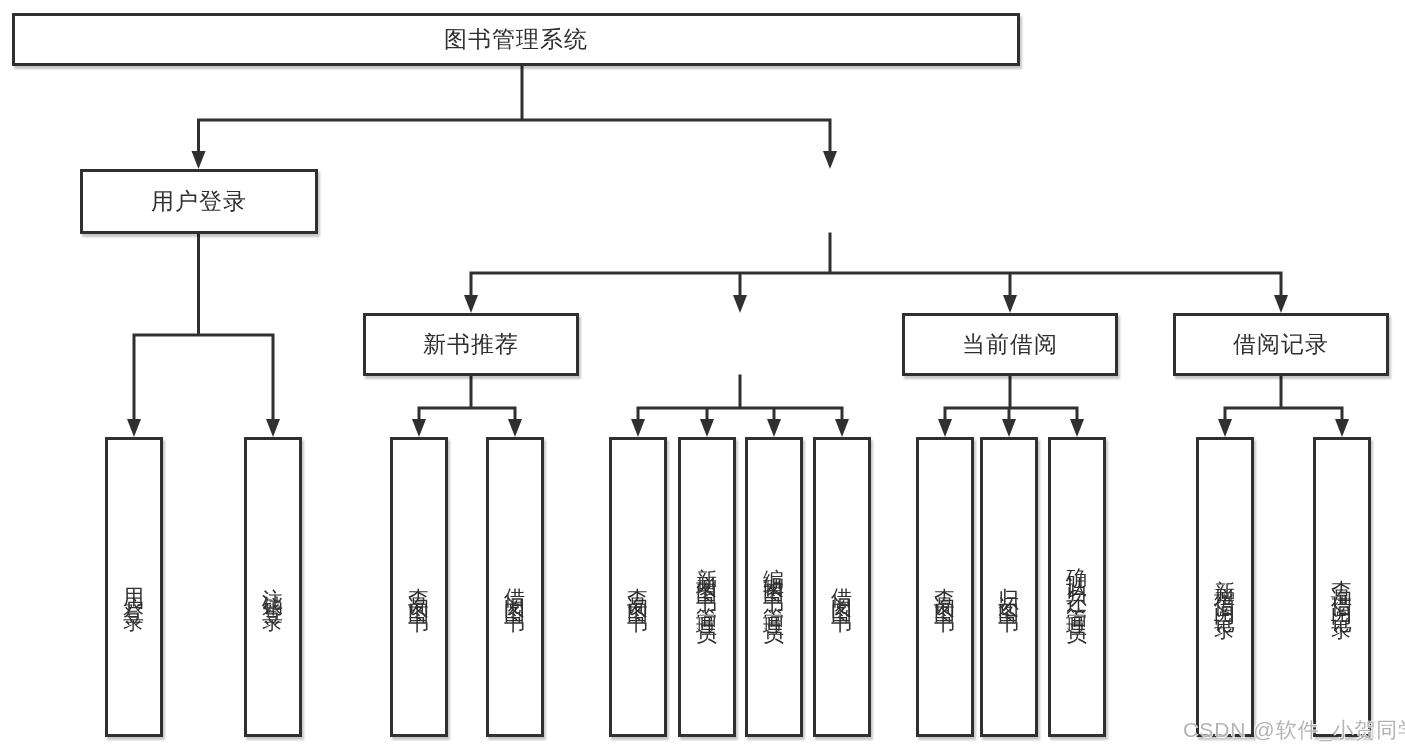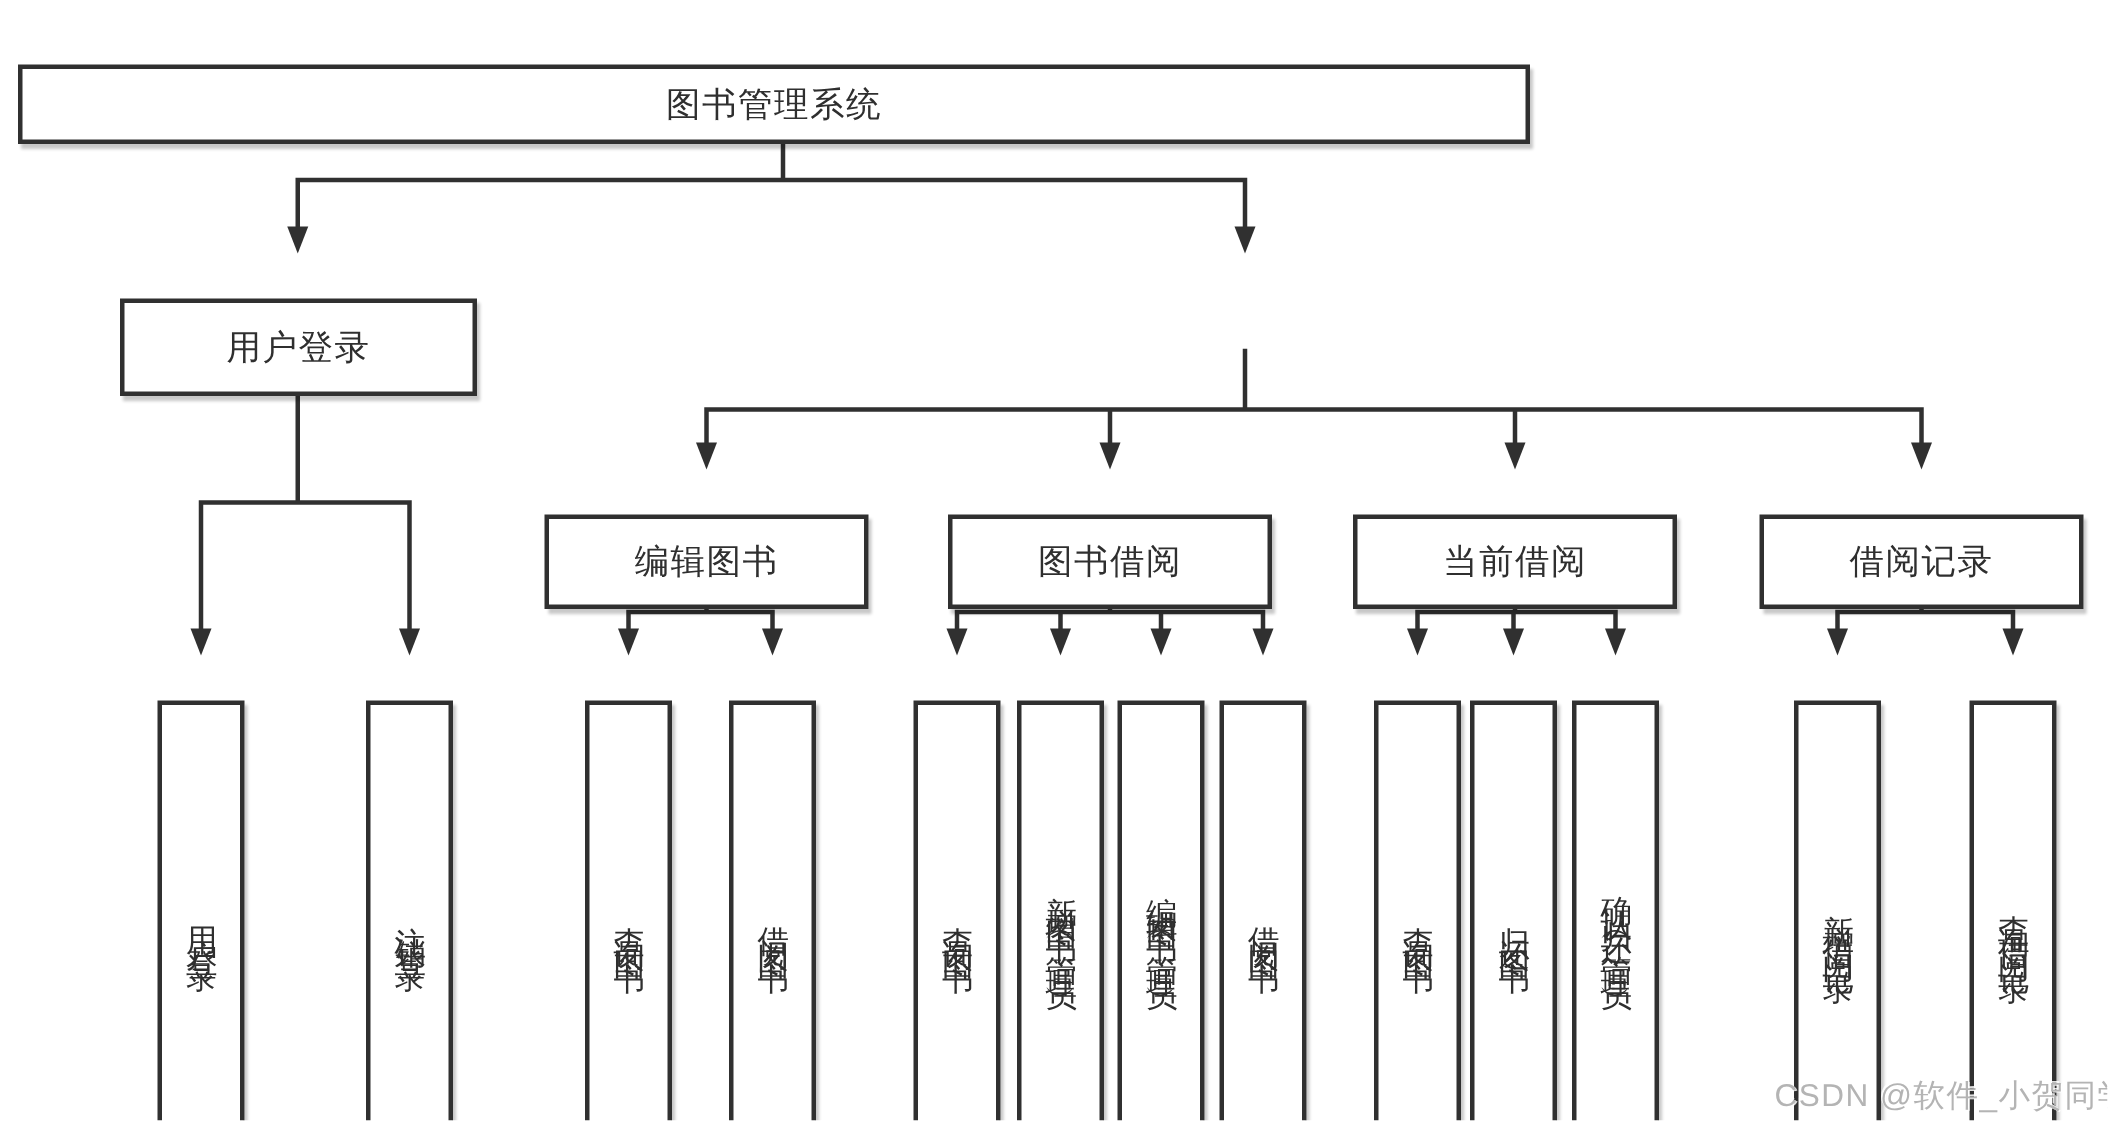--- a/index.html
+++ b/index.html
@@ -28,21 +28,20 @@
     border: 3px solid #303030;
     background: #ffffff;
     display: flex;
     align-items: center;
     justify-content: center;
     color: #2f2f2f;
     font-size: 23px;
     letter-spacing: 1px;
     z-index: 2;
     box-shadow: 2px 3px 2px rgba(0,0,0,0.22);
-    margin-top: 30px;
   }
   .leaf {
     font-size: 21px;
   }
   .leaf .vtext {
     writing-mode: vertical-rl;
     text-orientation: mixed;
     line-height: 1;
     letter-spacing: 8px;
     white-space: nowrap;
@@ -104,22 +103,21 @@
       <path d="M1281,376 V408 M1225,408 H1342 M1225,408 V420 M1342,408 V420"></path>
       <polygon fill="#303030" stroke="none" points="1218,419 1232,419 1225,437"></polygon>
       <polygon fill="#303030" stroke="none" points="1335,419 1349,419 1342,437"></polygon>
     </g>
   </svg>
 
   <div class="node" style="left:12px; top:13px; width:1008px; height:53px;">图书管理系统</div>
 
   <div class="node" style="left:80px; top:169px; width:238px; height:65px;">用户登录</div>
 
-  <div class="node" style="left:363px; top:313px; width:216px; height:63px;">编辑图书</div>
-  <div class="node" style="left:632px; top:313px; width:216px; height:63px;">图书借阅</div>
+  <div class="node" style="left:363px; top:313px; width:216px; height:63px;">新书推荐</div>
   <div class="node" style="left:902px; top:313px; width:216px; height:63px;">当前借阅</div>
   <div class="node" style="left:1173px; top:313px; width:216px; height:63px;">借阅记录</div>
 
   <div class="node leaf" style="left:105px; top:437px; width:58px; height:300px;">
     <span class="vtext">用户登录</span>
   </div>
   <div class="node leaf" style="left:244px; top:437px; width:58px; height:300px;">
     <span class="vtext">注销登录</span>
   </div>
   <div class="node leaf" style="left:390px; top:437px; width:58px; height:300px;">

